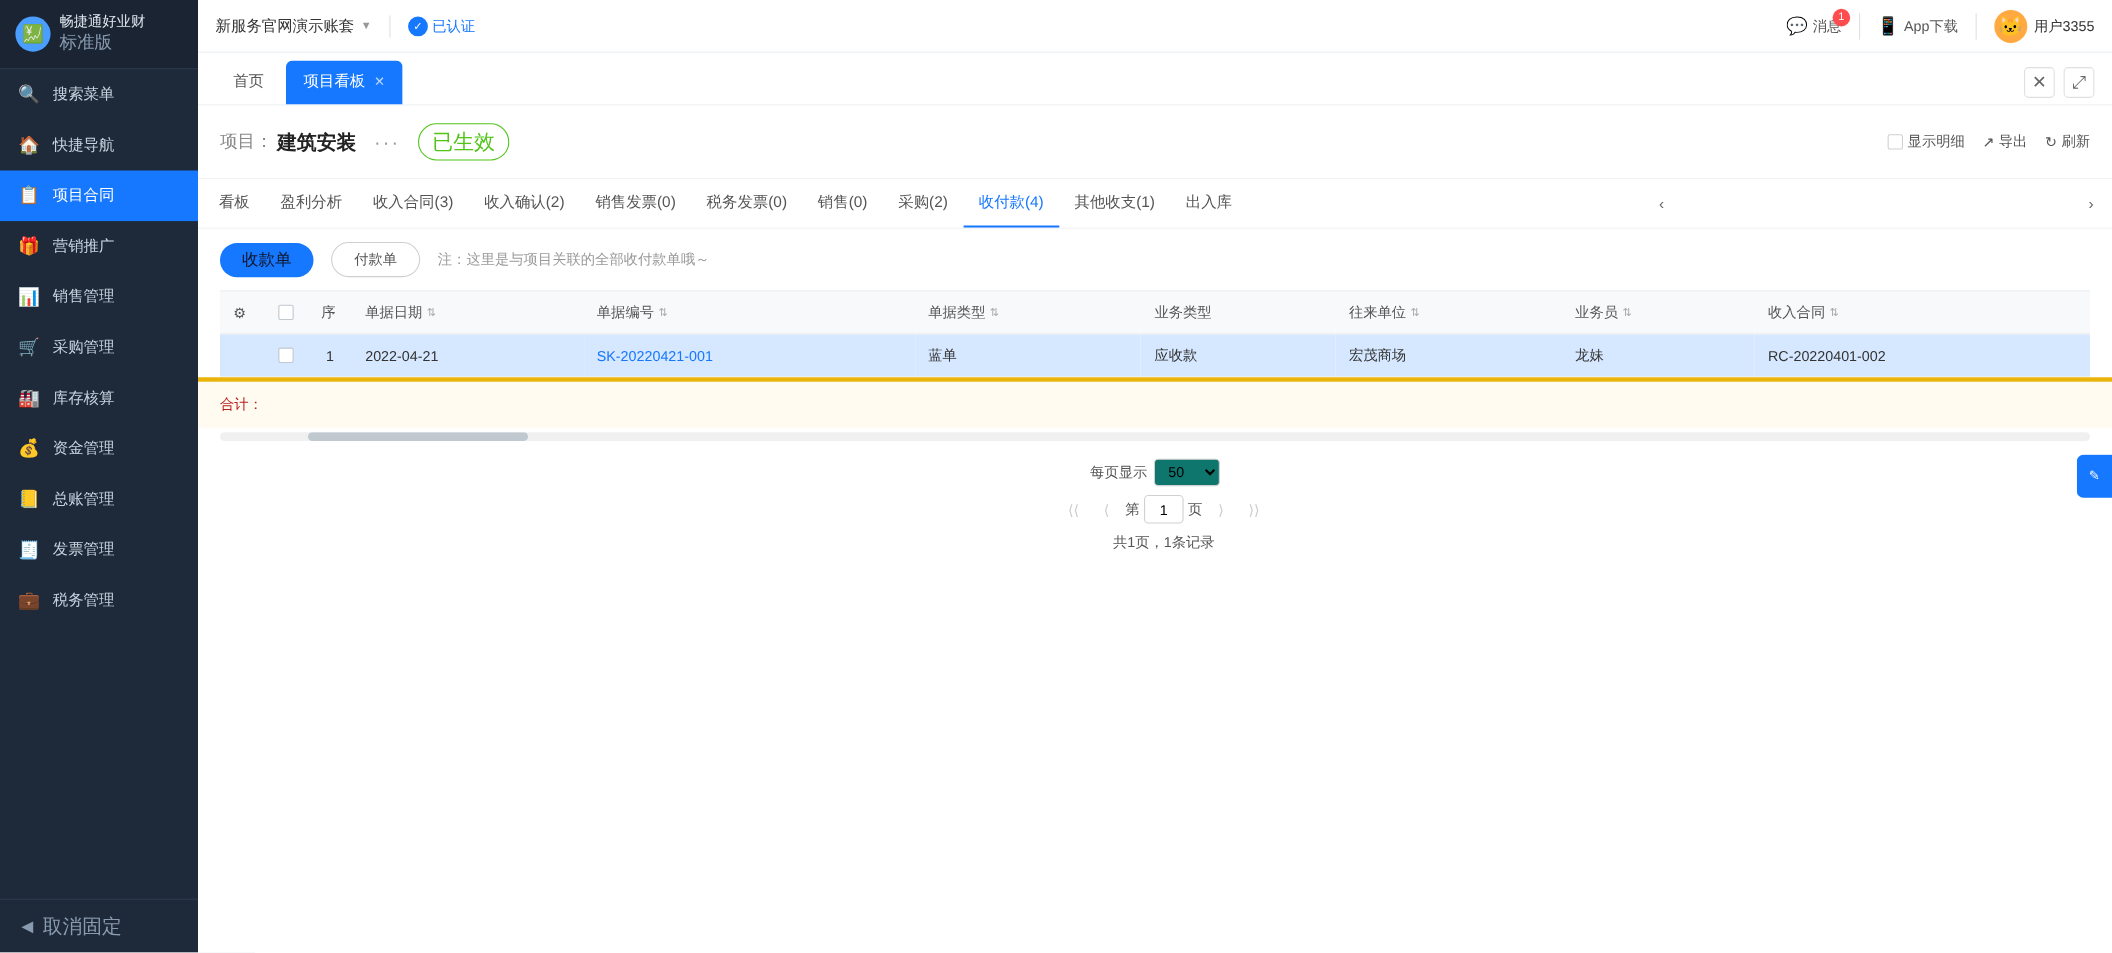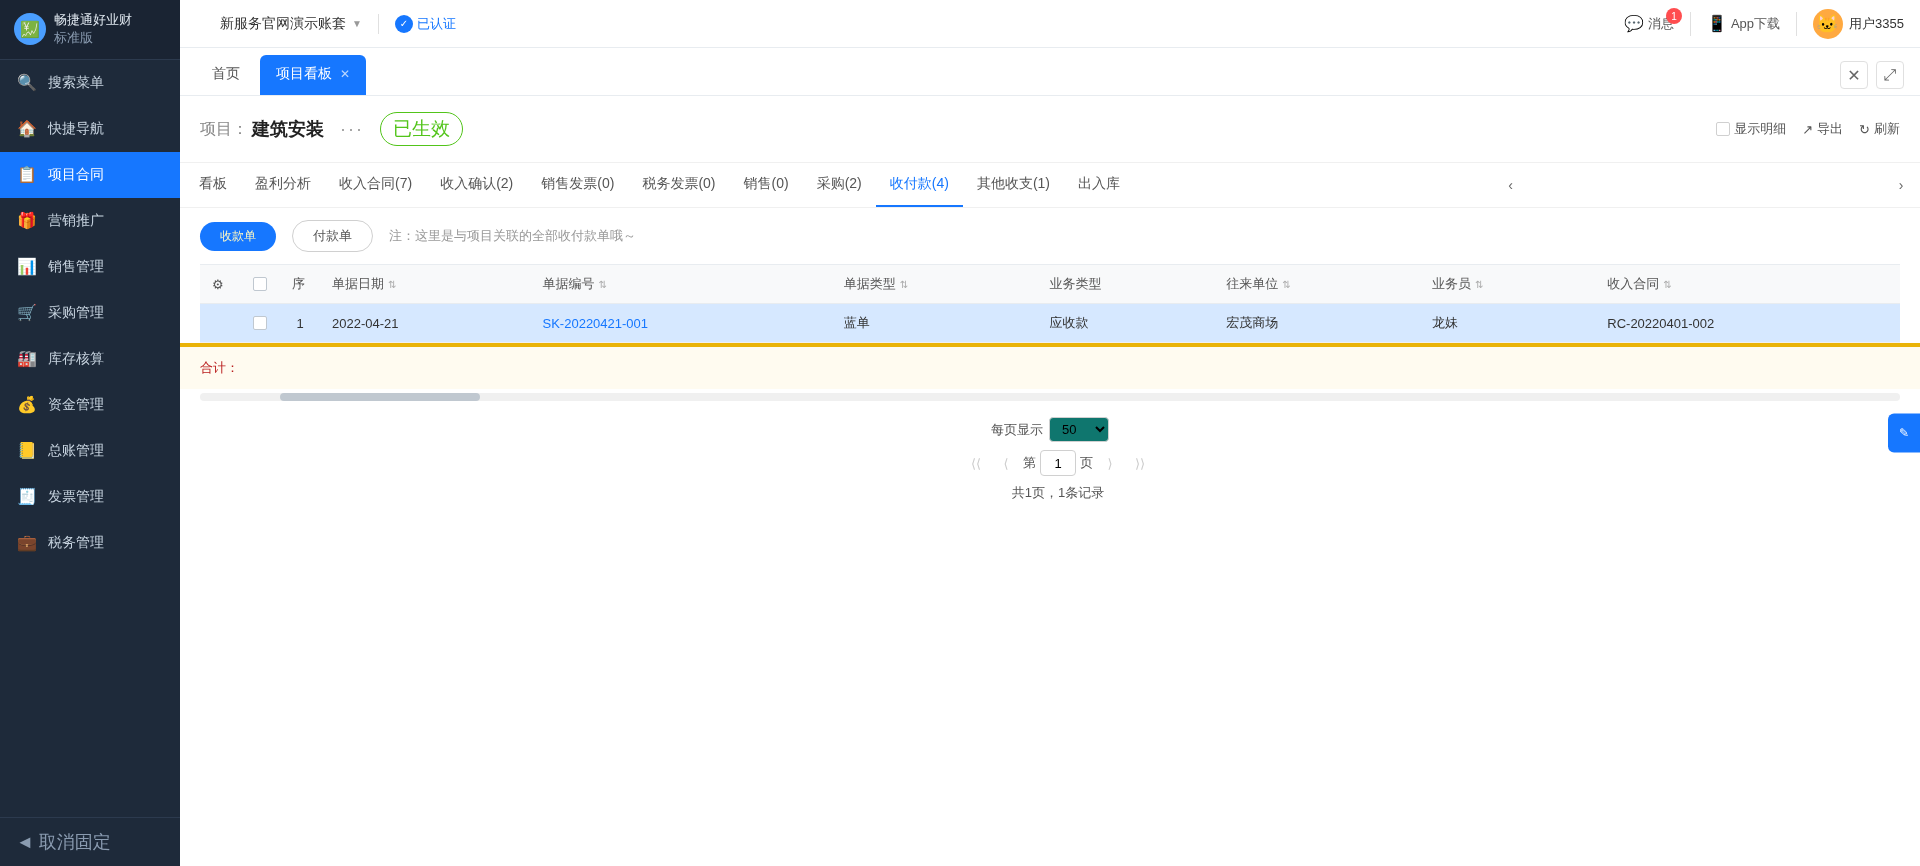--- a/index.html
+++ b/index.html
@@ -37,21 +37,21 @@
       color: white;
       font-size: 16px;
     }
     .sidebar-logo-text {
       font-size: 13px;
       color: #e0e8f0;
       line-height: 1.3;
       text-align: center;
     }
     .sidebar-logo-sub {
-      font-size: 13px;
+      font-size: 16px;
       color: #8a9bb0;
     }
     .sidebar-scroll {
       flex: 1;
       overflow-y: auto;
       overflow-x: hidden;
     }
     .sidebar-scroll::-webkit-scrollbar { width: 4px; }
     .sidebar-scroll::-webkit-scrollbar-thumb { background: #3a4a5e; border-radius: 2px; }
     .sidebar-item {
@@ -107,21 +107,20 @@
       display: flex;
       align-items: center;
       flex: 1;
     }
     .topbar-account {
       display: flex;
       align-items: center;
       color: #333;
       font-size: 14px;
       cursor: pointer;
-      margin-left: 24px;
     }
     .topbar-account-name { margin-right: 6px; }
     .topbar-account-arrow { color: #999; font-size: 10px; }
     .topbar-divider {
       width: 1px;
       height: 20px;
       background: #e0e0e0;
       margin: 0 16px;
     }
     .topbar-certified {
@@ -349,25 +348,25 @@
     
     .list-header {
       display: flex;
       align-items: center;
       padding: 12px 20px;
       background: white;
       gap: 16px;
     }
     .btn-primary {
       background: #1677ff;
-      color: #fef9c3;
+      color: #0f172a;
       border: none;
       border-radius: 20px;
       padding: 6px 20px;
-      font-size: 12px;
+      font-size: 15px;
       cursor: pointer;
       font-family: inherit;
     }
     .btn-default {
       background: white;
       color: #555;
       border: 1px solid #d0d0d0;
       border-radius: 20px;
       padding: 6px 20px;
       font-size: 13px;
@@ -688,21 +687,21 @@
     </div>
 
     <div class="subnav">
       <div class="subnav-item">
         <span>看板</span>
       </div>
       <div class="subnav-item">
         <span>盈利分析</span>
       </div>
       <div class="subnav-item">
-        <span>收入合同(7)</span>
+        <span>收入合同(3)</span>
       </div>
       <div class="subnav-item">
         <span>收入确认(2)</span>
       </div>
       <div class="subnav-item">
         <span>销售发票(0)</span>
       </div>
       <div class="subnav-item">
         <span>税务发票(0)</span>
       </div>

